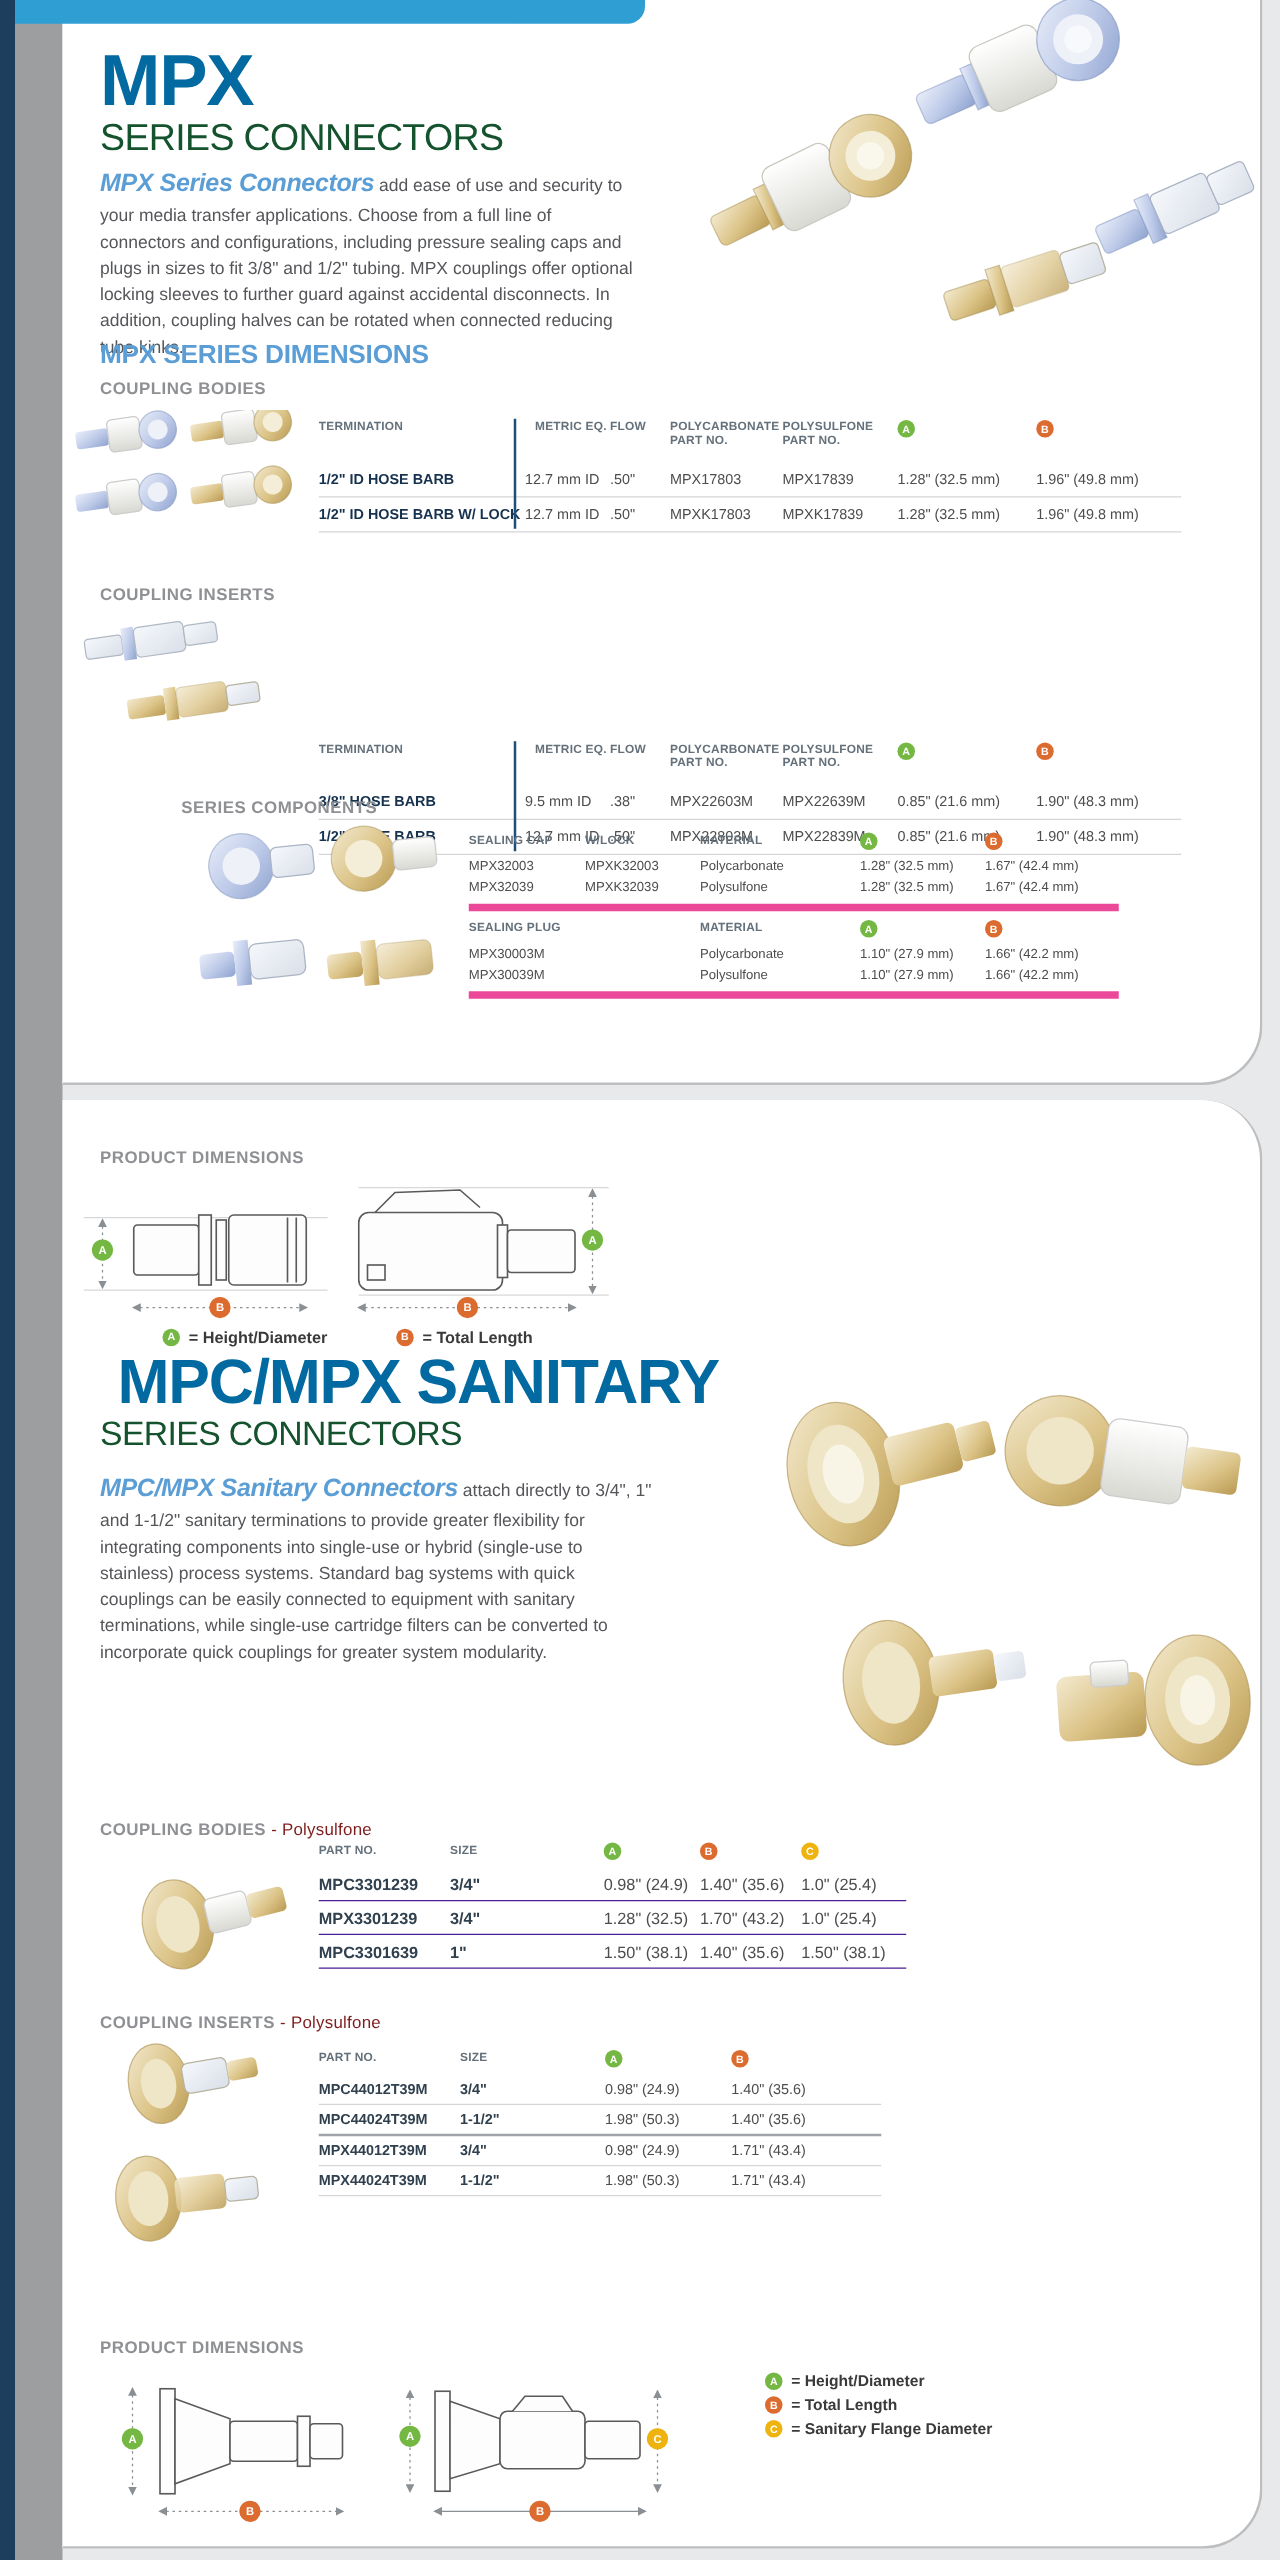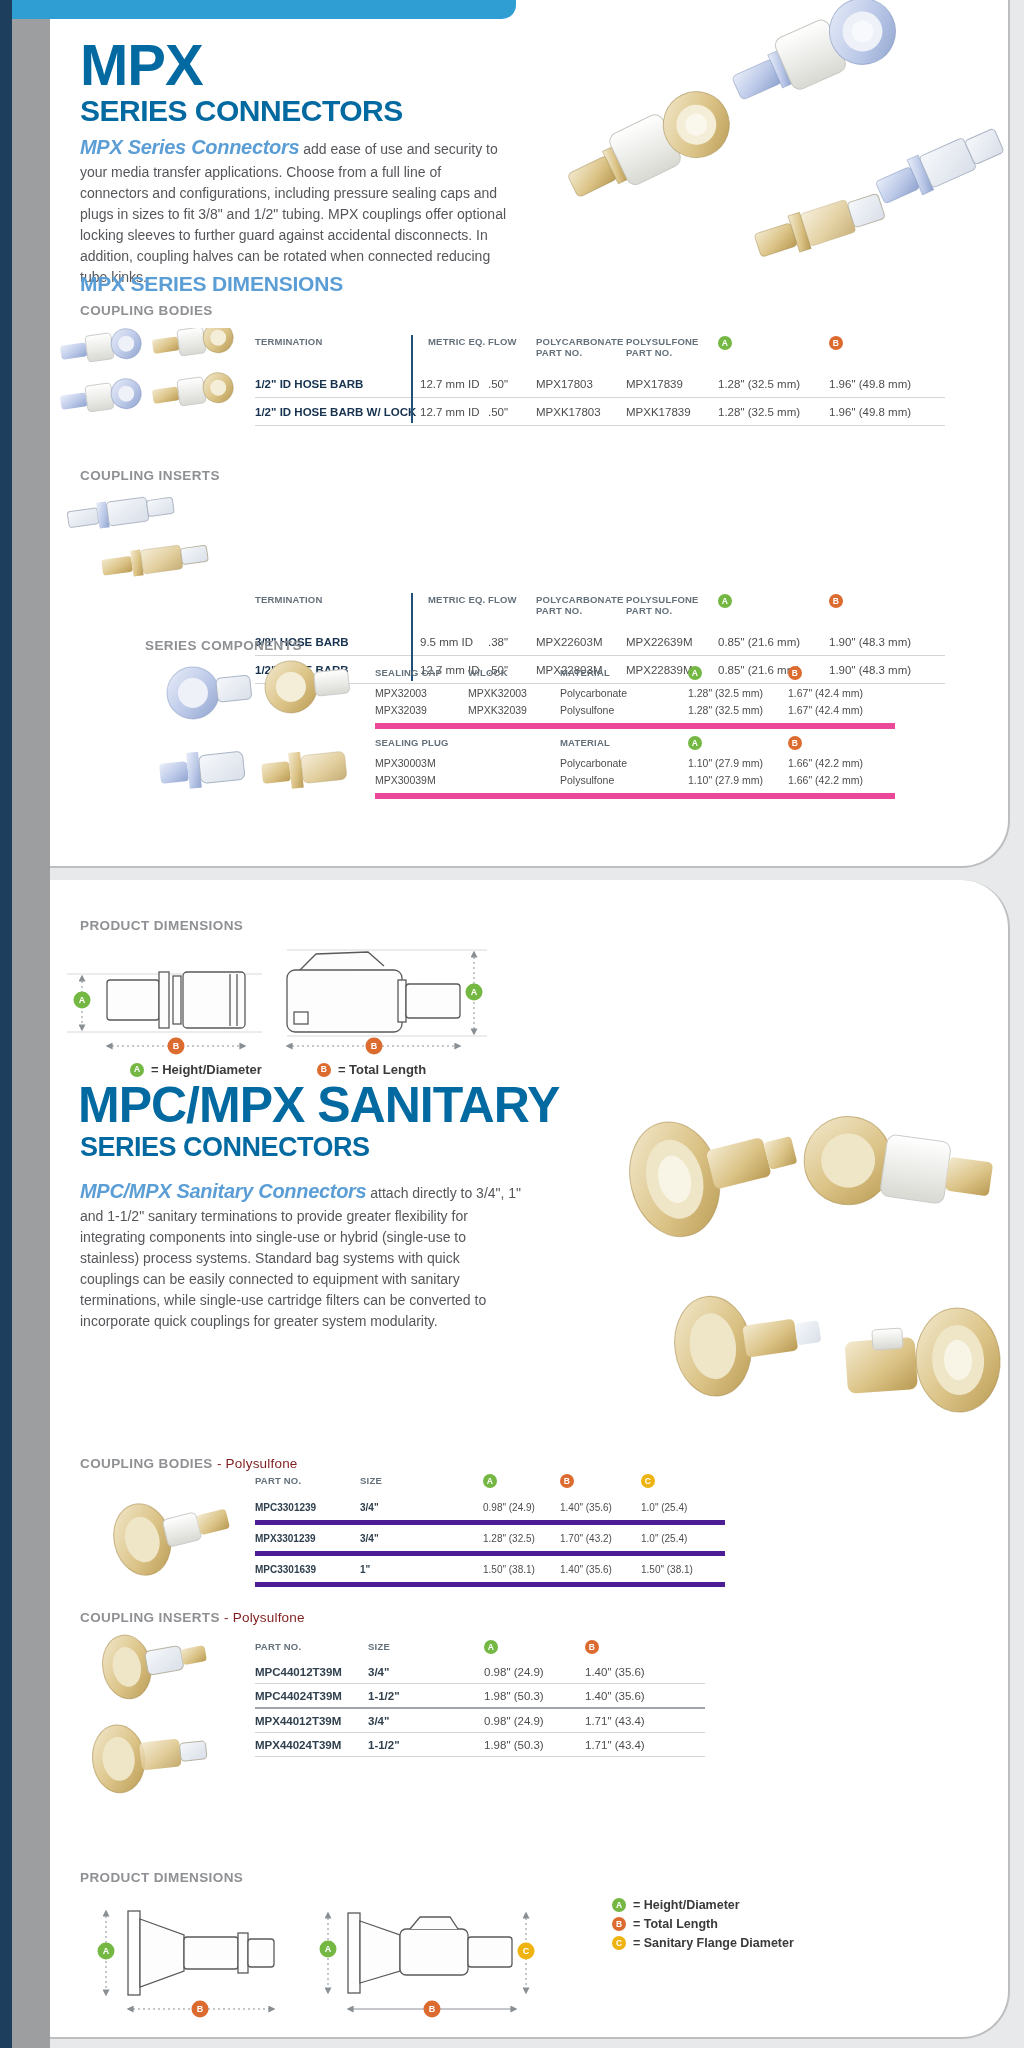--- a/index.html
+++ b/index.html
@@ -9,21 +9,21 @@
   
   #left-navy{left:0;top:0;width:12px;height:2048px;background:#1d3e5d;}
   #left-gray{left:12px;top:0;width:38px;height:2048px;background:#9c9ea0;}
   #card1{left:50px;top:0;width:958px;height:866px;background:#fff;border-right:2px solid #bcbec0;border-bottom:2px solid #bcbec0;border-radius:0 0 48px 0;}
   #card2{left:50px;top:880px;width:958px;height:1157px;background:#fff;border-right:2px solid #bcbec0;border-bottom:2px solid #bcbec0;border-radius:0 48px 48px 0;}
   #topbar{left:12px;top:0;width:504px;height:19px;background:#2f9fd3;border-radius:0 0 14px 0;}
 
   
   .h1{font-size:58px;font-weight:800;color:#0369a1;letter-spacing:-1px;line-height:1;}
   .h1.san{font-size:50px;}
-  .h2{font-size:30px;font-weight:700;color:#0369a1;letter-spacing:-0.5px;line-height:1;text-align:right;}
+  .h2{font-size:30px;font-weight:400;color:#14532d;letter-spacing:-0.5px;line-height:1;text-align:right;}
   .h2.san{font-size:27px;}
   .sechead{font-size:21px;font-weight:800;color:#5b9ed6;letter-spacing:-0.2px;}
   .sublabel{font-size:13.5px;font-weight:bold;color:#8e9093;letter-spacing:.4px;}
   .sublabel .mat{font-weight:normal;color:#7f1d1d;letter-spacing:.2px;}
   .para{font-size:14px;line-height:1.5;color:#55565a;}
   .lead{font-size:20px;font-weight:bold;font-style:italic;color:#5b9ed6;letter-spacing:-0.3px;}
   .footnote{font-size:10.5px;font-style:italic;color:#4f4f4f;}
 
   
   .thead,.trow{display:grid;align-items:center;}
@@ -41,21 +41,21 @@
   .tab4 .thead,.tab4 .trow{grid-template-columns:185px 128px 100px 107px;}
   .tab3,.tab4{width:520px;}
   .tab3 .thead,.tab4 .thead{height:22px;}
   .tab3 .trow,.tab4 .trow{height:17px;font-size:10.5px;color:#4d4d4d;}
   .tab3 .tbody,.tab4 .tbody{border-bottom:6px solid #ec4899;padding-bottom:5px;}
 
   .tab5 .thead,.tab5 .trow{grid-template-columns:105px 123px 77px 81px 80px;}
   .tab6 .thead,.tab6 .trow{grid-template-columns:113px 116px 101px 110px;}
   .tab5{width:470px;}.tab6{width:450px;}
   .tab5 .thead,.tab6 .thead{height:26px;}
-  .tab5 .trow{height:26px;border-bottom:5px solid #4c1d95;font-size:10px;color:#4d4d4d;}
+  .tab5 .trow{height:26px;border-bottom:1px solid #4c1d95;font-size:13px;color:#4d4d4d;}
   .tab6 .trow{height:23px;border-bottom:1px solid #d5d5d5;font-size:11.5px;color:#4d4d4d;}
   .tab5 .trow .tcell:nth-child(-n+2),.tab6 .trow .tcell:nth-child(-n+2){font-weight:bold;color:#30404e;}
   .tab6 .tbody .trow:nth-child(2){border-bottom:2px solid #a0a4a8;}
 
   
   .badge{display:inline-flex;width:14px;height:14px;border-radius:50%;color:#fff;font-size:8.5px;font-weight:bold;align-items:center;justify-content:center;line-height:1;}
   .badge.g{background:#74b843;}.badge.o{background:#dc6b2f;}.badge.y{background:#efb310;}
   .legend-row{display:flex;align-items:center;gap:7px;font-size:13px;font-weight:bold;color:#3a3a3a;margin-bottom:5px;}
   #legend1{display:flex;gap:55px;}
 </style>
@@ -362,21 +362,21 @@
     <div class="legend-row">
         <span class="badge g">A</span>
         <span>= Height/Diameter</span>
       </div>
     <div class="legend-row">
         <span class="badge o">B</span>
         <span>= Total Length</span>
       </div>
   </div>
 
-  <div class="abs h1 san" style="left:78px;top:1080px;">MPC/MPX SANITARY</div>
+  <div class="abs h1 san" style="left:94px;top:1080px;">MPC/MPX SANITARY</div>
   <div class="abs h2 san" style="left:80px;top:1134px;">SERIES CONNECTORS</div>
 
   <p class="abs para" style="left:80px;top:1162px;width:442px;"><span class="lead">MPC/MPX Sanitary Connectors</span><span> attach directly to 3/4", 1" and 1-1/2" sanitary terminations to provide greater flexibility for integrating components into single-use or hybrid (single-use to stainless) process systems. Standard bag systems with quick couplings can be easily connected to equipment with sanitary terminations, while single-use cartridge filters can be converted to incorporate quick couplings for greater system modularity.</span></p>
 
   <svg class="abs" style="left:598px;top:1075px;" width="412" height="378" viewBox="0 0 412 378">
     <g transform="translate(18,55) rotate(-14)">
       <ellipse cx="45" cy="62" rx="44" ry="58" fill="url(#amb)" stroke="#a88c4a" stroke-opacity=".6"></ellipse>
       <ellipse cx="45" cy="62" rx="28" ry="40" fill="#efe6c8"></ellipse>
       <ellipse cx="45" cy="62" rx="16" ry="24" fill="#f9f5e6"></ellipse>
       <rect x="82" y="42" width="58" height="40" rx="6" fill="url(#amb)"></rect>

